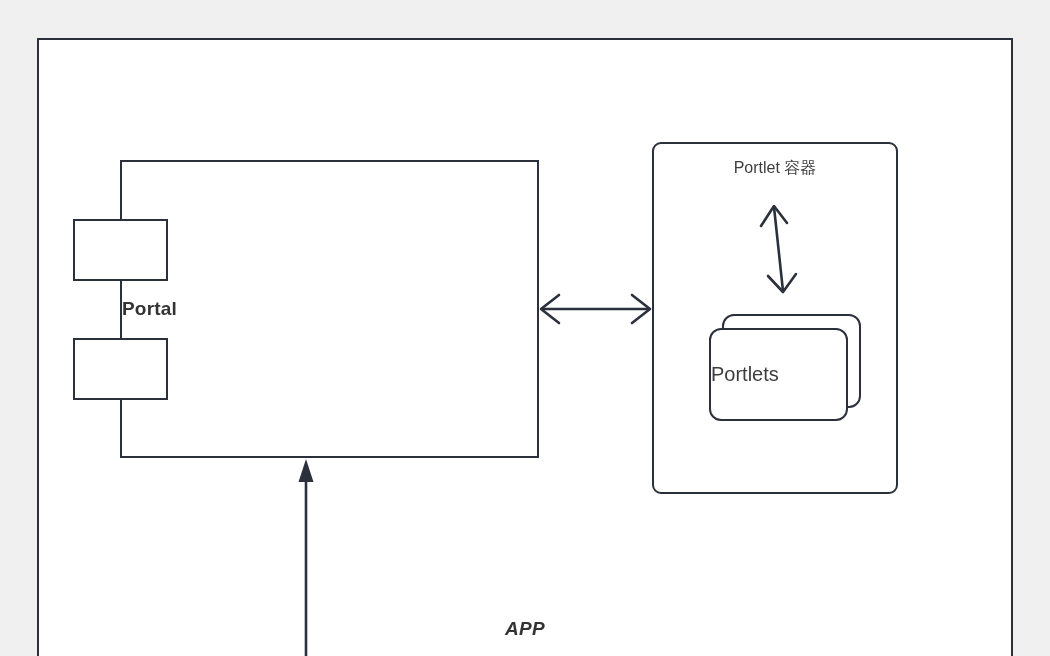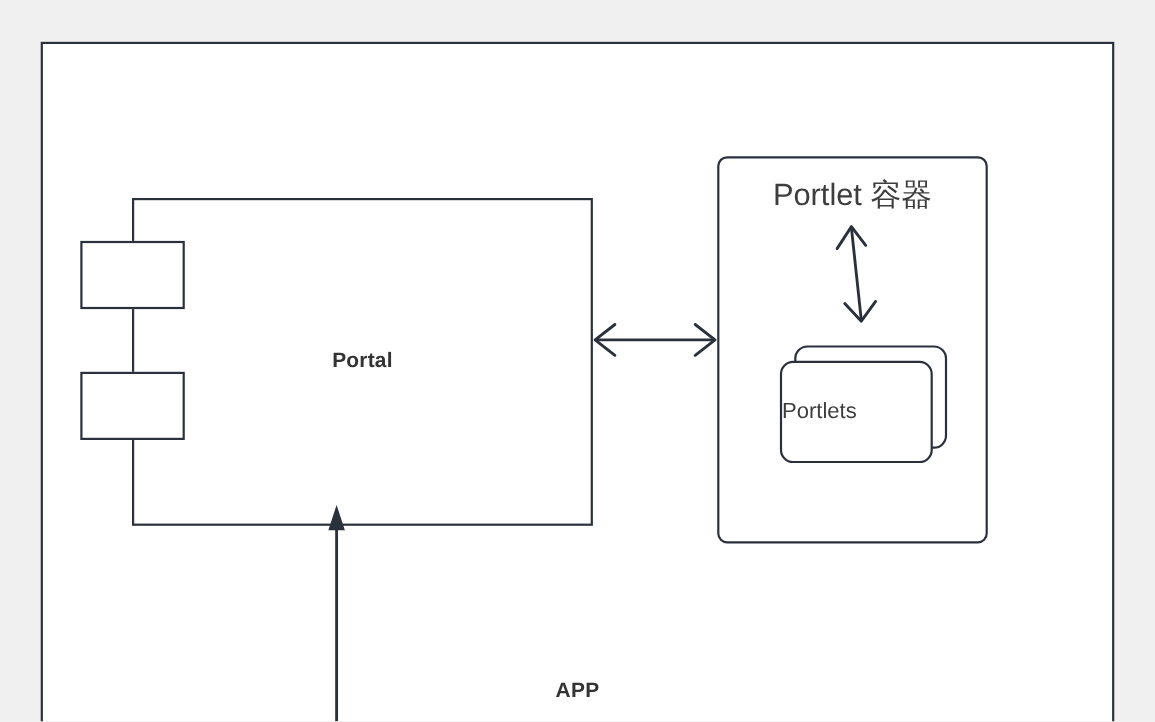--- a/index.html
+++ b/index.html
@@ -21,21 +21,21 @@
   }
   
   .app-box {
     left: 37px; top: 38px;
     width: 976px; height: 660px;
   }
   
   .portal-box {
     left: 120px; top: 160px;
     width: 419px; height: 298px;
-    display: flex; align-items: center; justify-content: center; margin-top: 20px;
+    display: flex; align-items: center; justify-content: flex-start;
   }
   .portal-label {
     font-size: 19px;
     font-weight: bold;
     color: #333333;
     letter-spacing: 0.2px;
   }
   
   .port-box {
     left: 73px;
@@ -47,21 +47,21 @@
   .portlet-container {
     left: 652px; top: 142px;
     width: 246px; height: 352px;
     border-radius: 9px;
   }
   .portlet-container-label {
     position: absolute;
     left: 652px; top: 158px;
     width: 246px;
     text-align: center;
-    font-size: 28px;
+    font-size: 16px;
     color: #3d3d3d;
   }
   
   .portlet-card {
     border-radius: 12px;
   }
   .portlet-card-back {
     left: 722px; top: 314px;
     width: 139px; height: 94px;
   }
@@ -77,20 +77,21 @@
   
   .app-label {
     position: absolute;
     left: 0; top: 618px;
     width: 1050px;
     text-align: center;
     font-size: 19px;
     font-weight: bold;
     color: #333333;
     letter-spacing: 0.3px;
+    font-style: italic;
   }
   .arrow-layer {
     position: absolute;
     left: 0; top: 0;
     width: 1050px; height: 656px;
     pointer-events: none;
   }
   .arrow-layer .stroke {
     fill: none;
     stroke: #2b313c;

